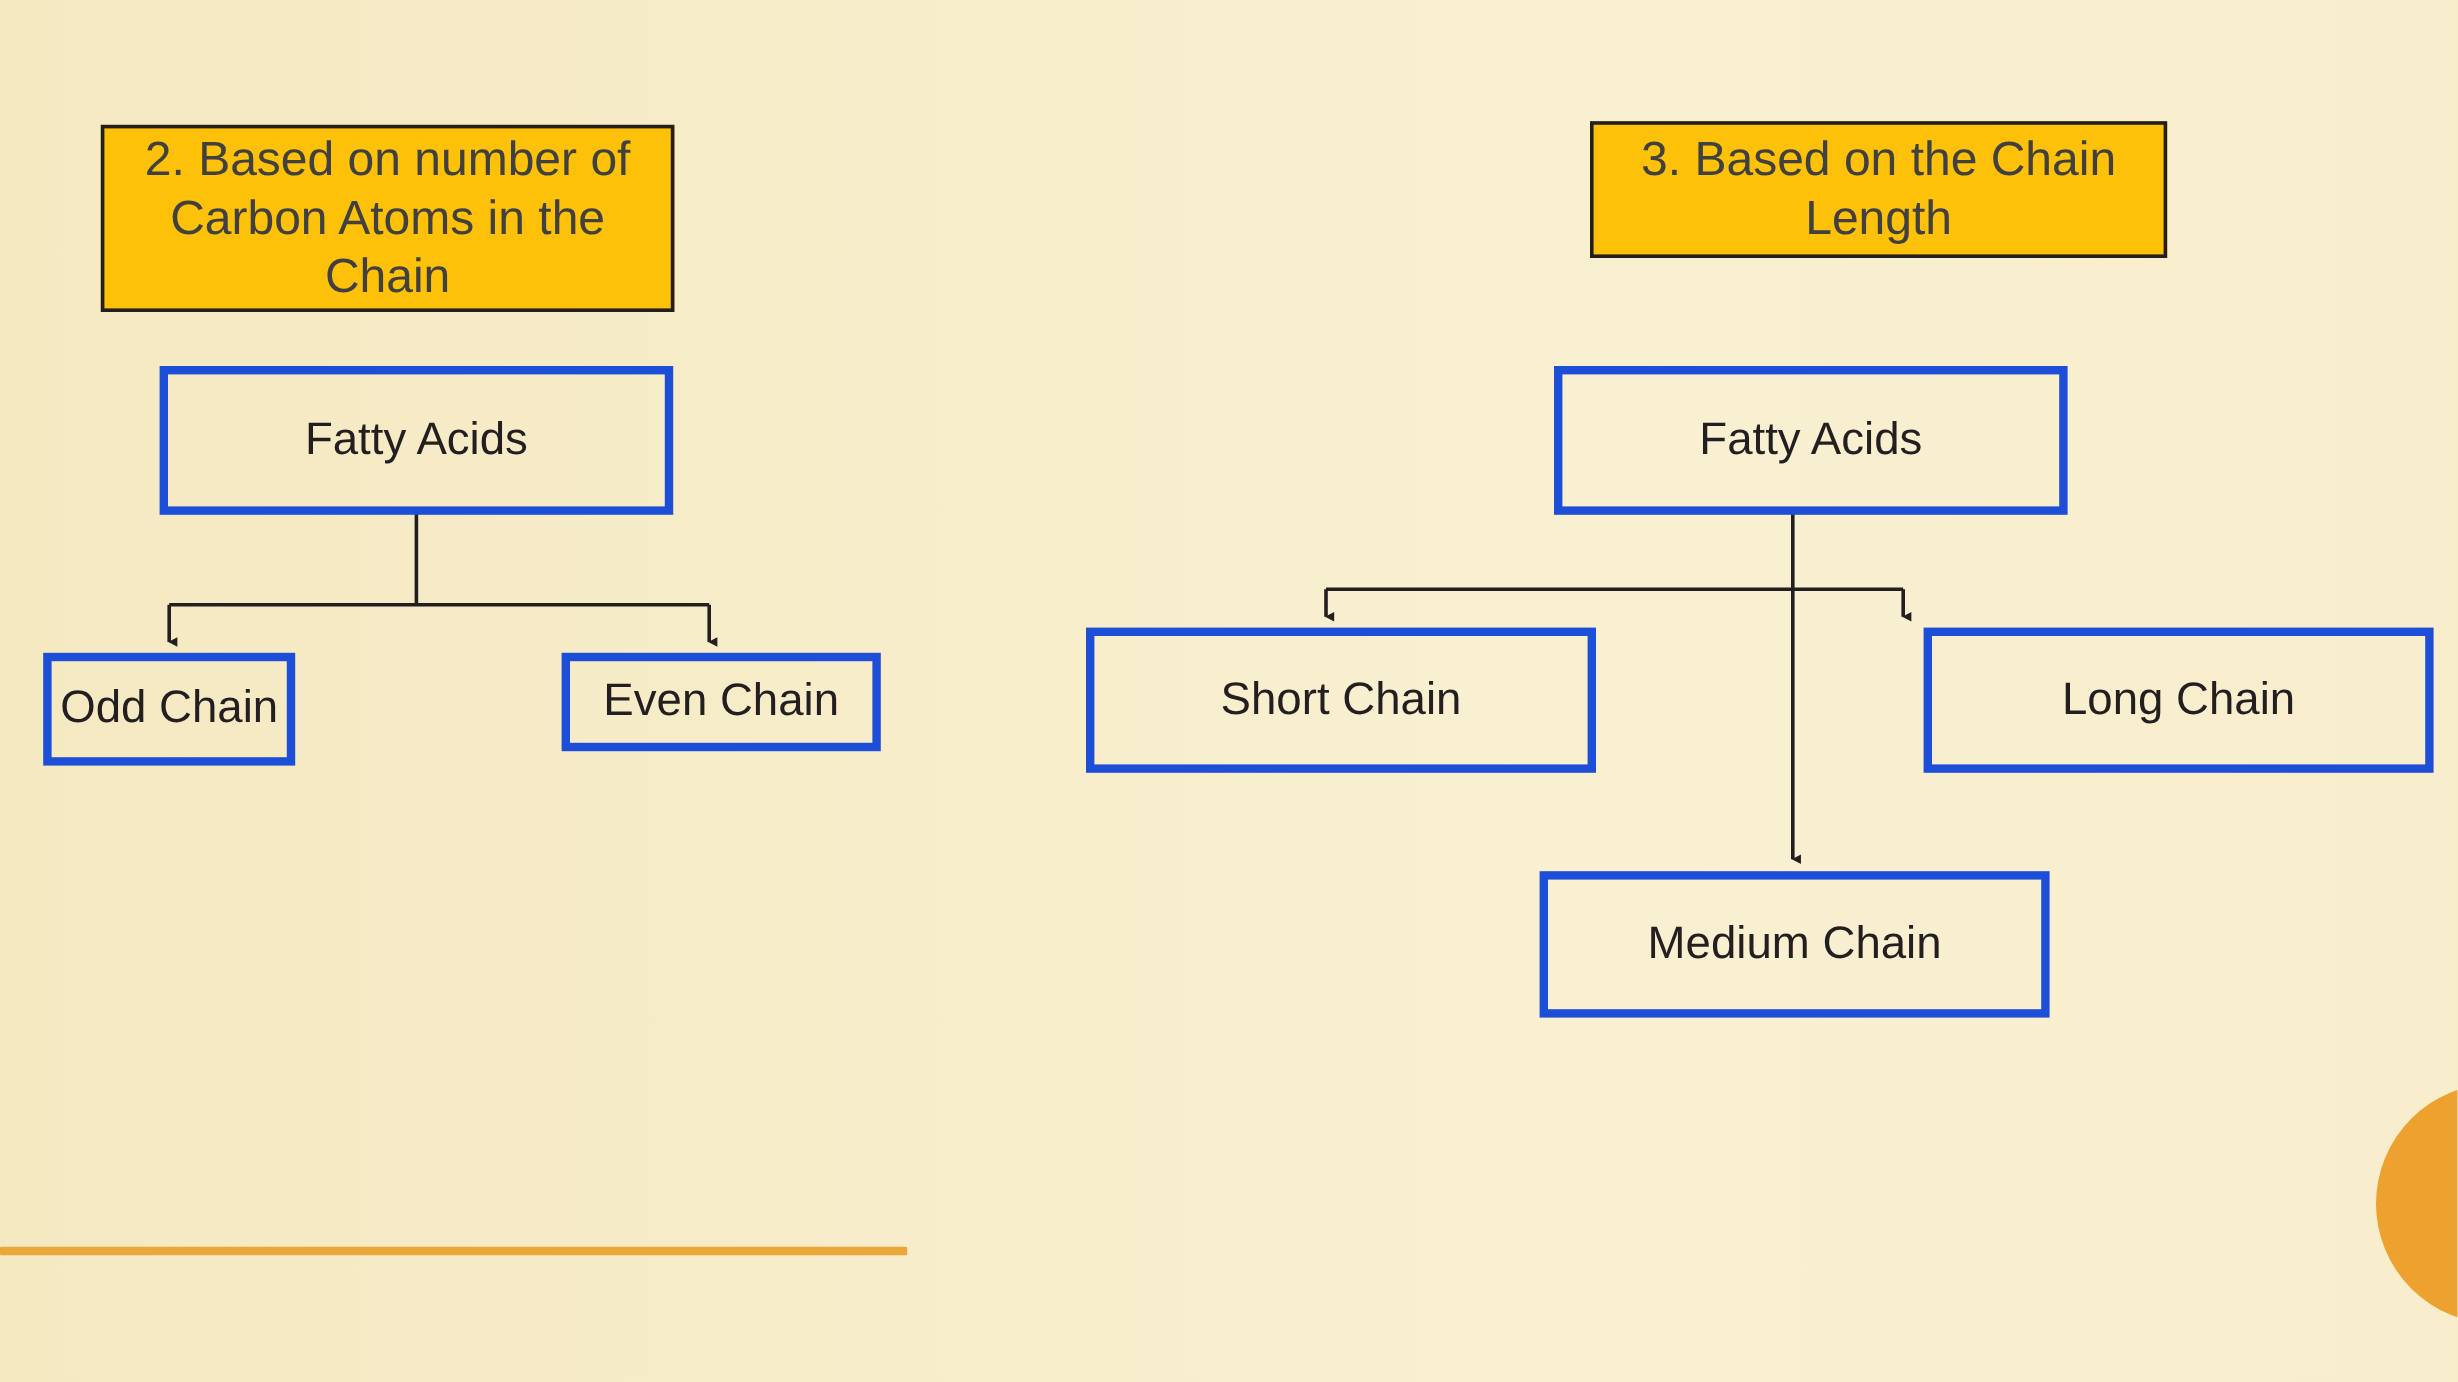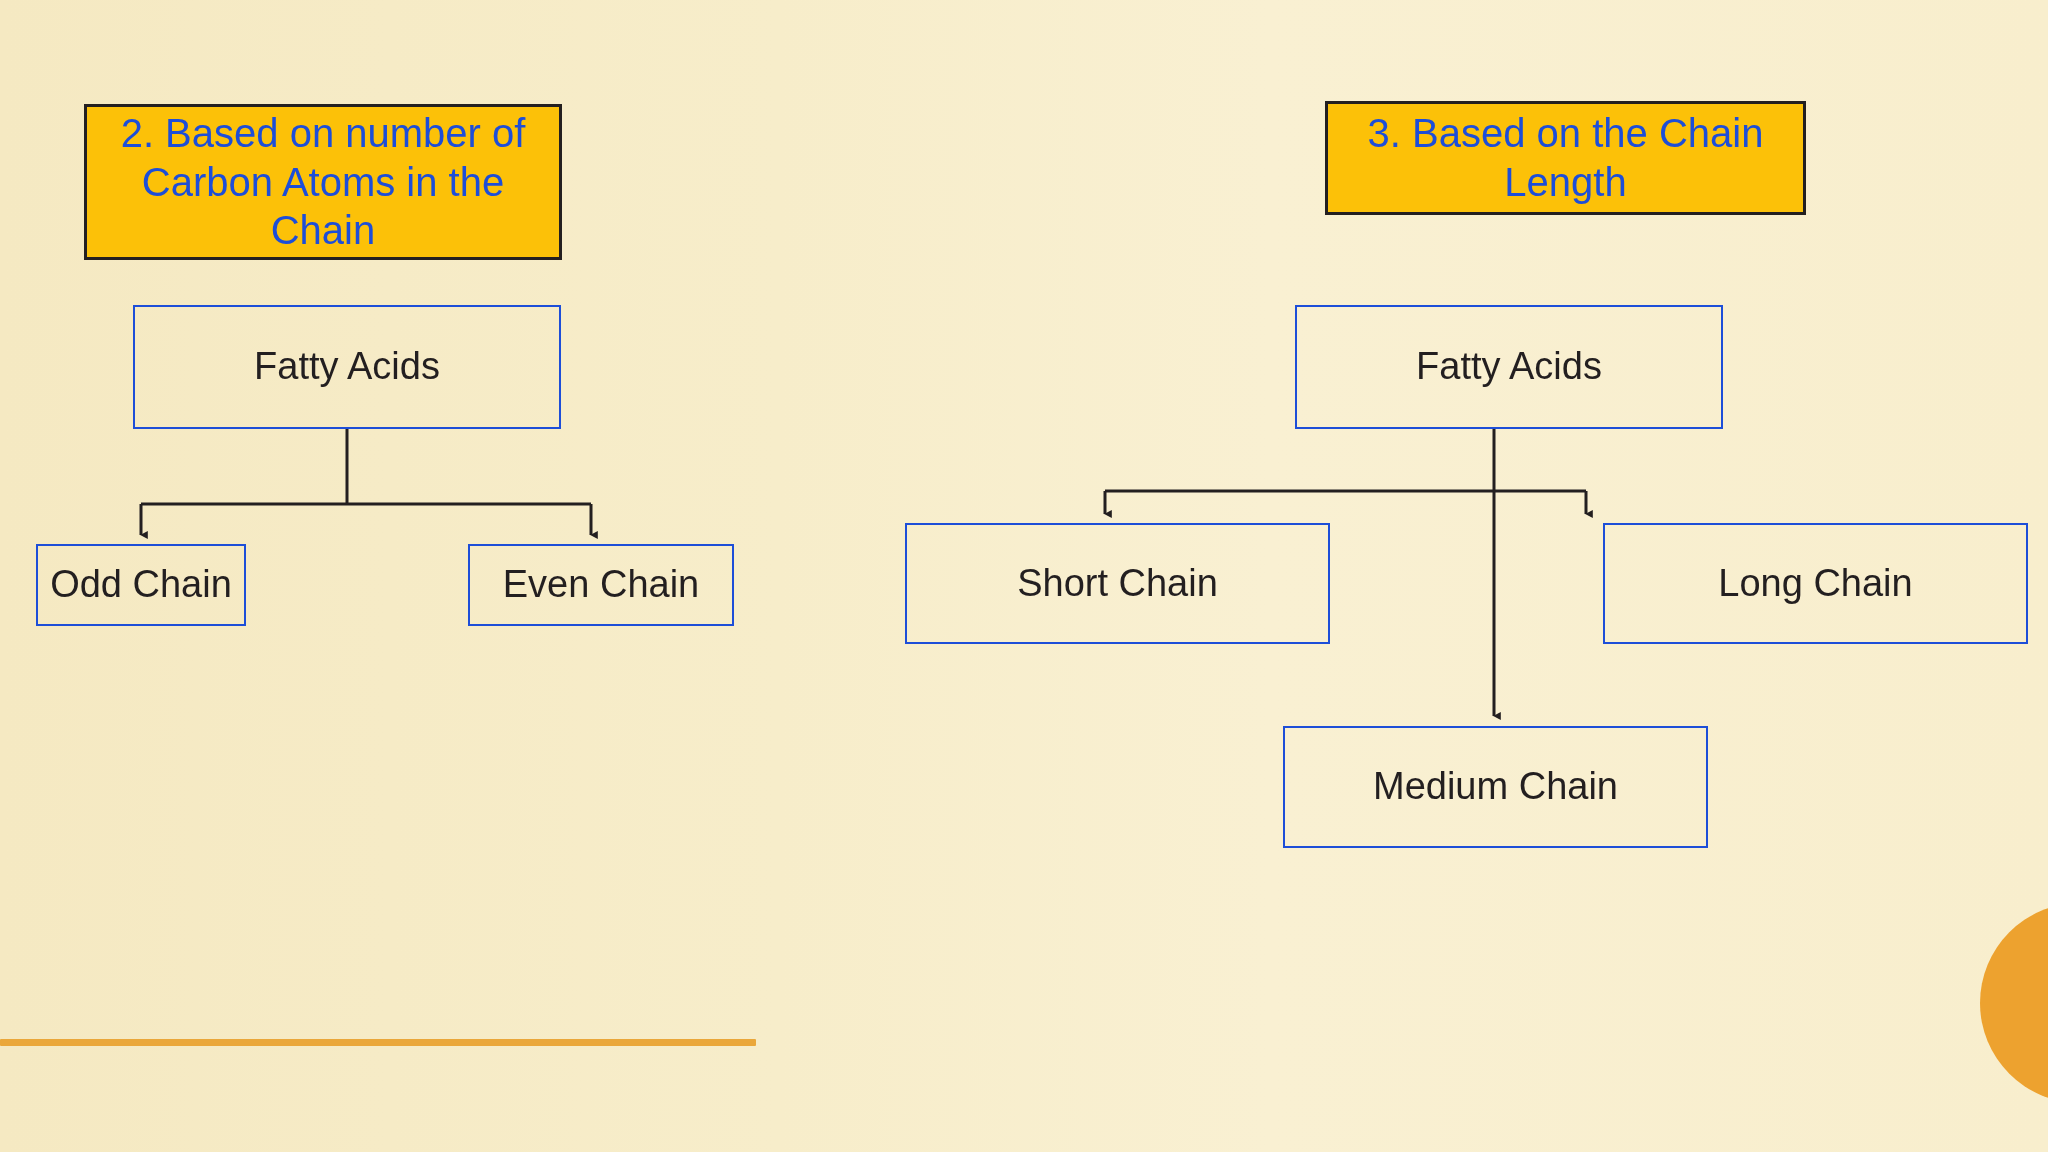--- a/index.html
+++ b/index.html
@@ -25,30 +25,30 @@
 
   .heading-box {
     position: absolute;
     background: #fcc108;
     border: 3px solid #231f20;
     box-sizing: border-box;
     display: flex;
     align-items: center;
     justify-content: center;
     text-align: center;
-    color: #1d4ed8;
+    color: #404040;
     font-size: 40px;
     line-height: 1.22;
     padding: 6px 16px;
   }
 
   .node-box {
     position: absolute;
     background: transparent;
-    border: 2px solid #1d4ed8;
+    border: 7px solid #1d4ed8;
     box-sizing: border-box;
     display: flex;
     align-items: center;
     justify-content: center;
     text-align: right;
     color: #231f20;
     font-size: 38px;
     line-height: 1.2;
   }
 
@@ -101,21 +101,21 @@
       <path d="M1105,491 L1586,491" stroke="#231f20" stroke-width="3" fill="none"></path>
       <path d="M1105,491 L1105,514" stroke="#231f20" stroke-width="3" fill="none" marker-end="url(#arrowhead)"></path>
       <path d="M1586,491 L1586,514" stroke="#231f20" stroke-width="3" fill="none" marker-end="url(#arrowhead)"></path>
     </g>
   </svg>
 
   <div class="heading-box" style="left:84px; top:104px; width:478px; height:156px;">2. Based on number of Carbon Atoms in the Chain</div>
 
   <div class="node-box" style="left:133px; top:305px; width:428px; height:124px;">Fatty Acids</div>
 
-  <div class="node-box" style="left:36px; top:544px; width:210px; height:82px;">Odd Chain</div>
+  <div class="node-box" style="left:36px; top:544px; width:210px; height:94px;">Odd Chain</div>
 
   <div class="node-box" style="left:468px; top:544px; width:266px; height:82px;">Even Chain</div>
 
   <div class="heading-box" style="left:1325px; top:101px; width:481px; height:114px;">3. Based on the Chain Length</div>
 
   <div class="node-box" style="left:1295px; top:305px; width:428px; height:124px;">Fatty Acids</div>
 
   <div class="node-box" style="left:905px; top:523px; width:425px; height:121px;">Short Chain</div>
 
   <div class="node-box" style="left:1283px; top:726px; width:425px; height:122px;">Medium Chain</div>

